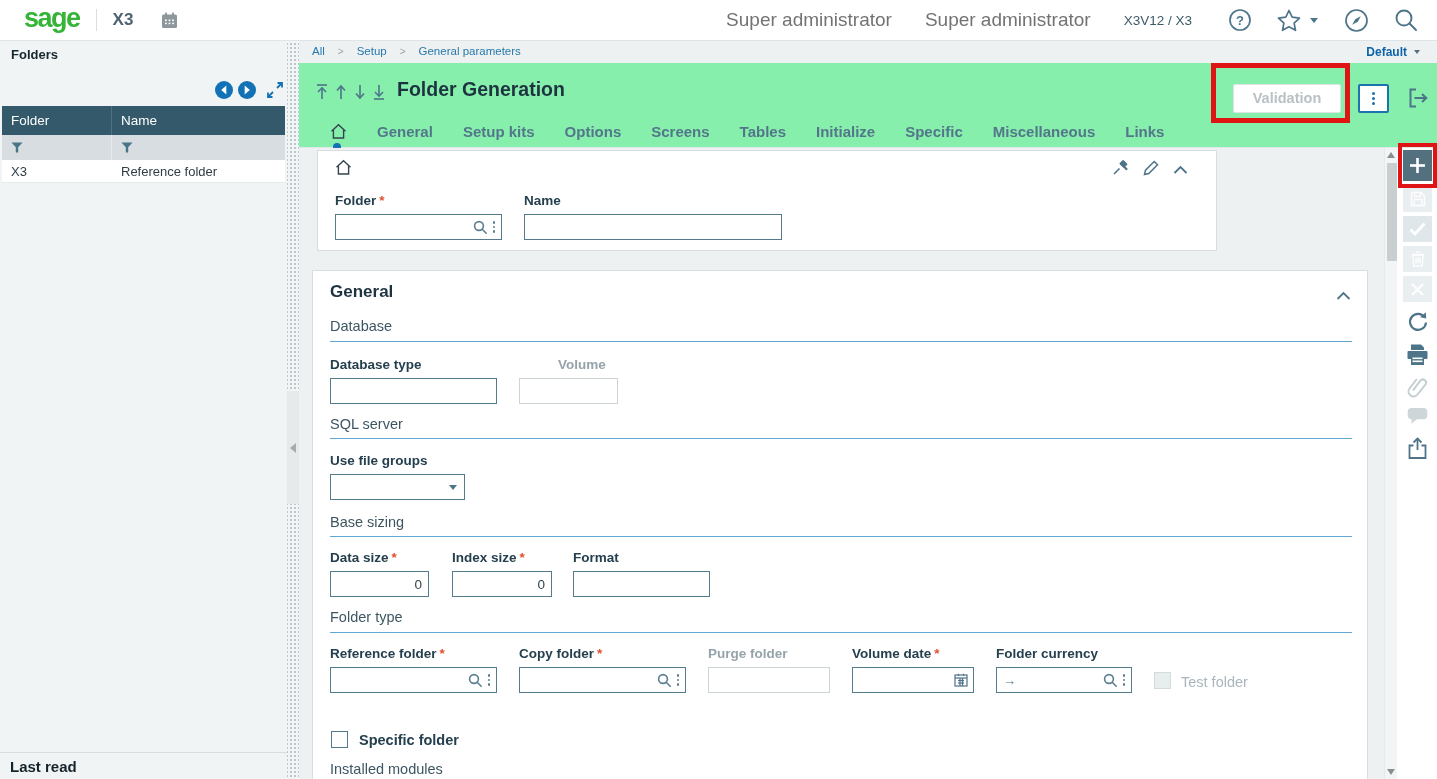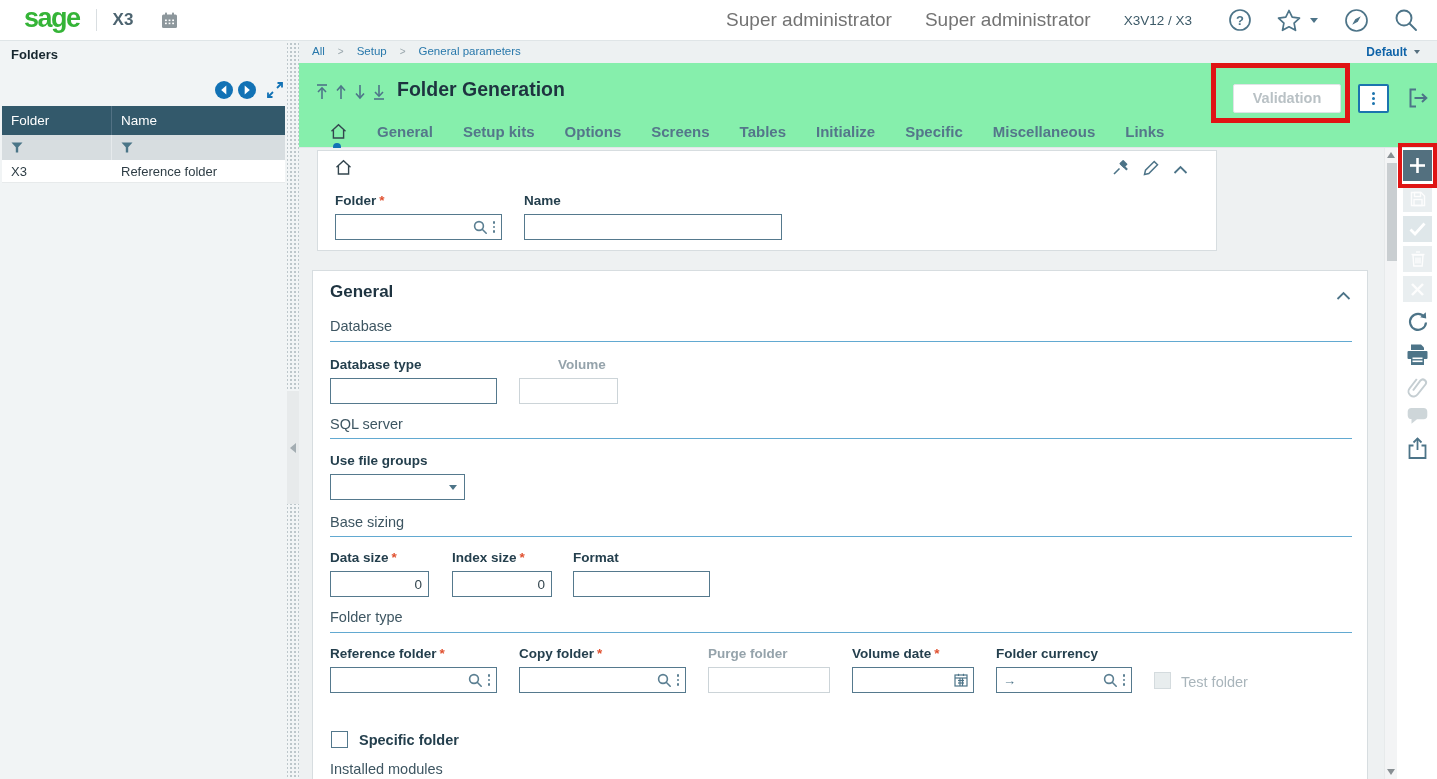--- a/index.html
+++ b/index.html
@@ -200,20 +200,23 @@
         <svg width="12" height="11" viewBox="0 0 12 11">
             <path d="M0.5 0.5 H11.5 L7.2 5.3 V10.5 L4.8 10.5 V5.3 Z" fill="#4a7587"></path>
           </svg>
       </div>
     </div>
     <div class="st-row st-data row-even">
       <div class="st-c1">X3</div>
       <div class="st-c2">Reference folder</div>
     </div>
   </div>
+  <div class="sidebar-footer">
+    <span>Last read</span>
+  </div>
 </div>
 
 <div id="splitter">
   <div class="splitter-handle">
     <span class="splitter-tri"></span>
   </div>
 </div>
 
 <div id="main">
   <div class="strip">

